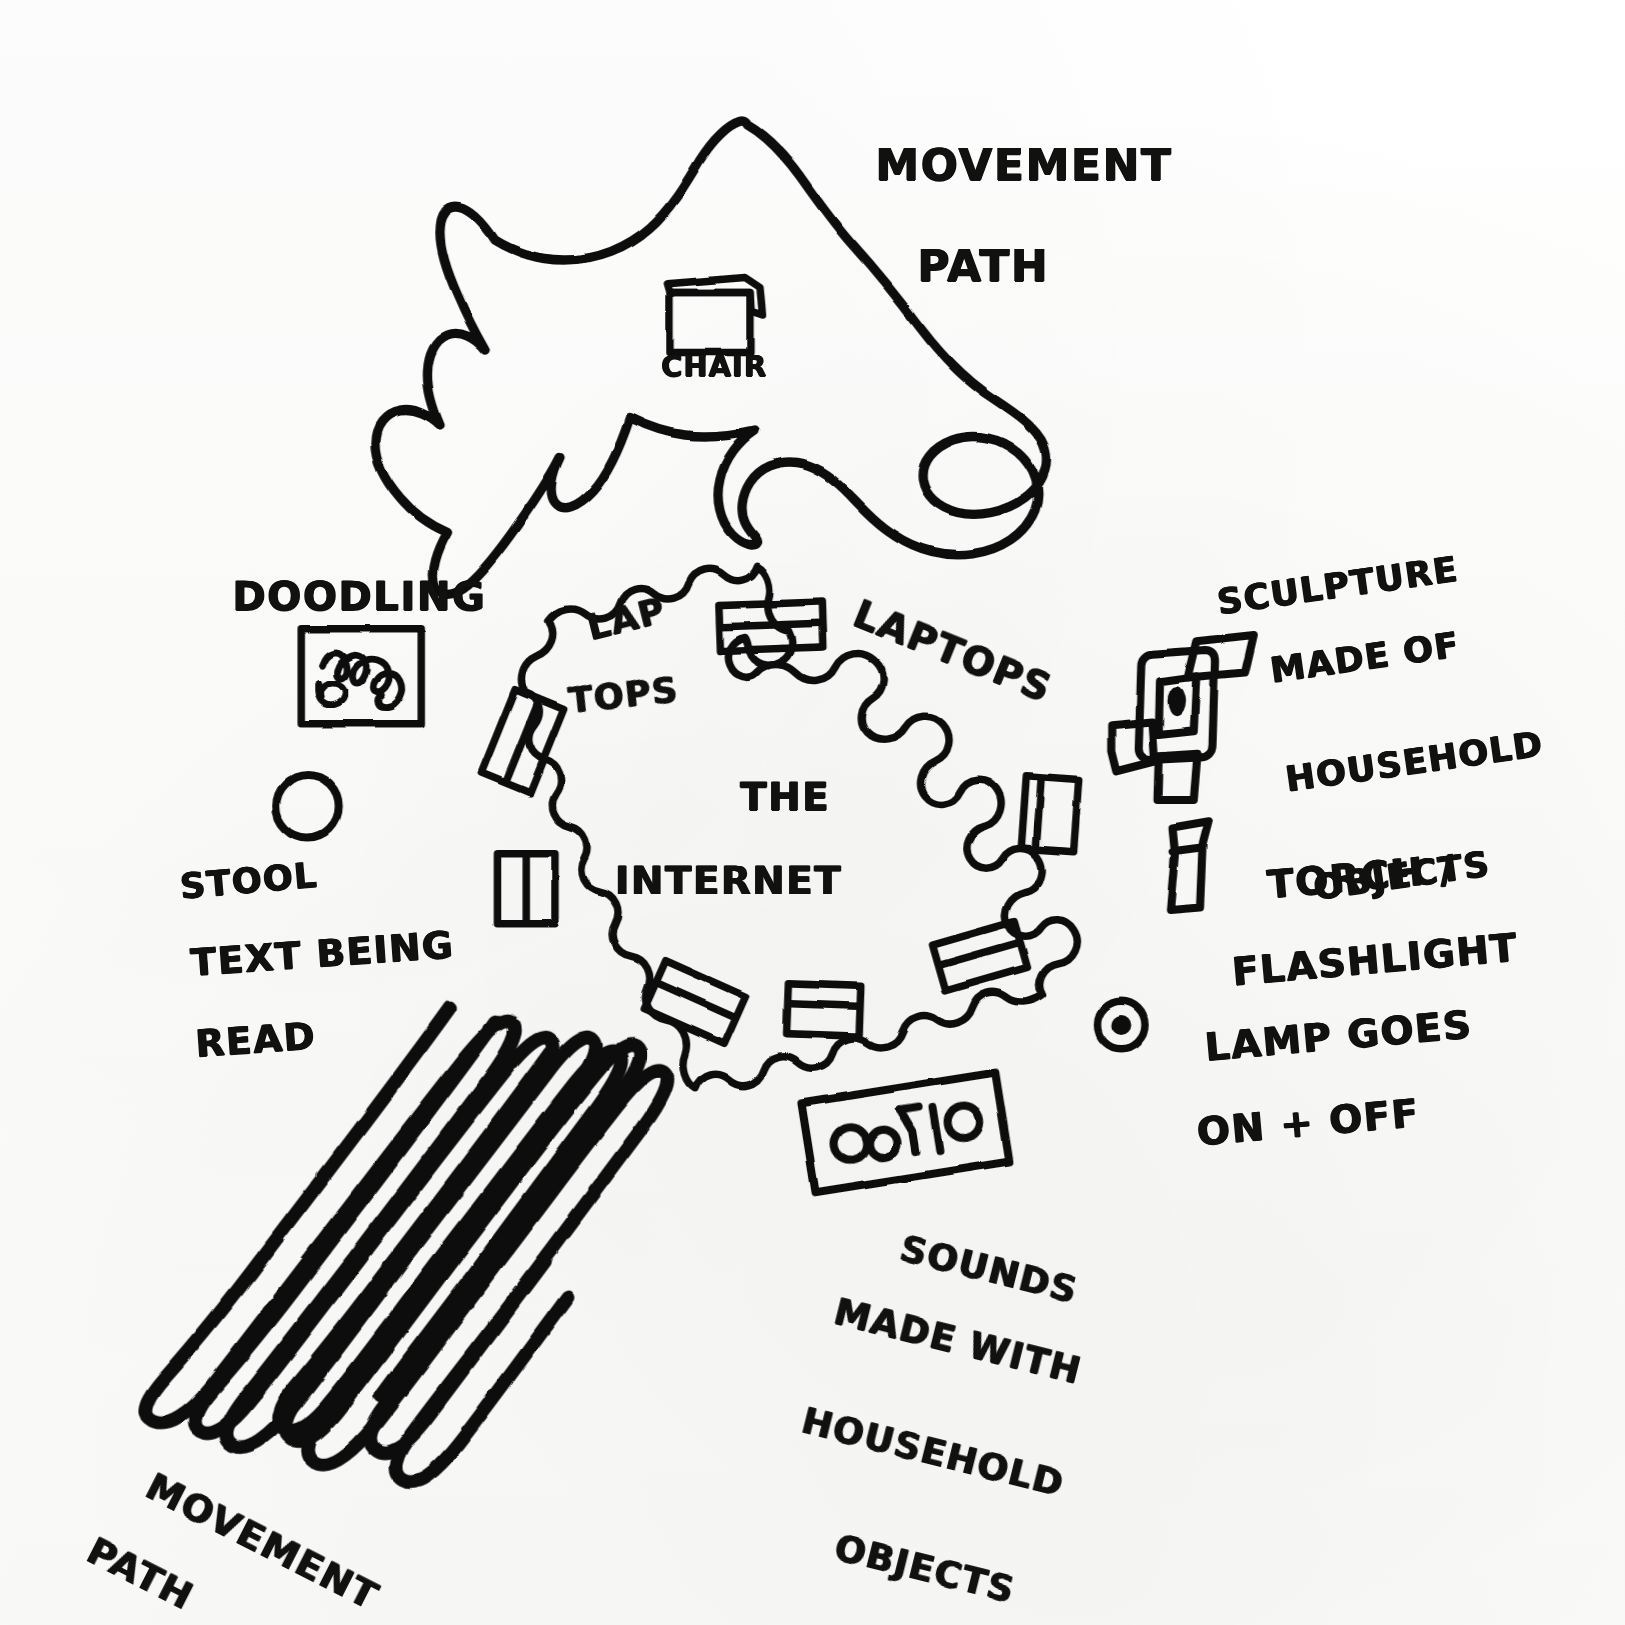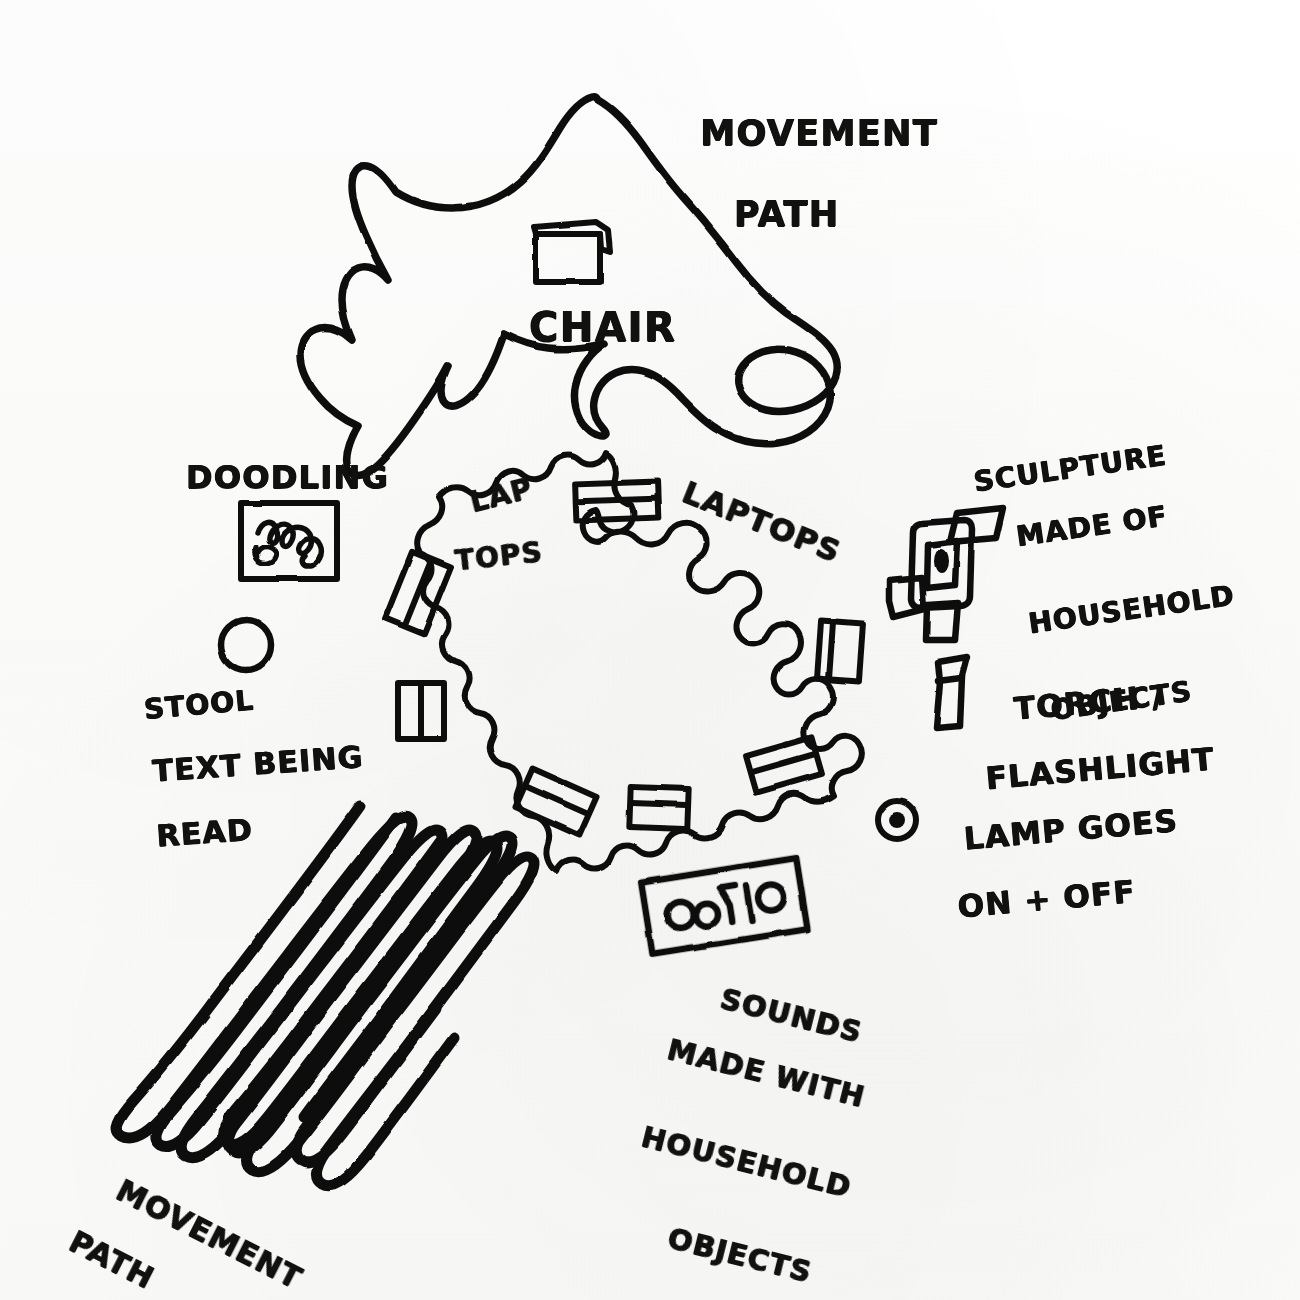--- a/index.html
+++ b/index.html
@@ -40,21 +40,21 @@
     color: #111110;
     letter-spacing: 0.04em;
     line-height: 1.02;
     white-space: pre;
     text-transform: uppercase;
     -webkit-font-smoothing: none;
     text-shadow: 0.6px 0 0 #111110, -0.6px 0 0 #111110, 0 0.5px 0 #111110;
   }
   .l-movement-top   { left: 646px;  top: 80px;  font-size: 35px; }
   .l-movement-top .ln2 { display:block; margin-left: 88px; margin-top: 10px; }
-  .l-chair          { left: 529px;  top: 283px; font-size: 40px; margin-top: 24px; }
+  .l-chair          { left: 529px;  top: 283px; font-size: 23px; }
   .l-doodling       { left: 186px;  top: 461px; font-size: 32px; }
   .l-laptops-left   { left: 418px;  top: 472px; font-size: 28px; transform: rotate(-14deg); transform-origin: left top; }
   .l-laptops-left .ln2 { display:block; margin-left: 14px; margin-top: 2px; transform: rotate(8deg); }
   .l-laptops-right  { left: 690px;  top: 476px; font-size: 31px; transform: rotate(22deg); transform-origin: left top; }
   .l-sculpture      { left: 925px;  top: 446px; font-size: 28px; transform: rotate(-8deg); transform-origin: left top; }
   .l-sculpture .ln2 { display:block; margin-left: 78px; margin-top: 3px; }
   .l-sculpture .ln3 { display:block; margin-left: 78px; margin-top: 3px; }
   .l-sculpture .ln4 { display:block; margin-left: 88px; margin-top: 3px; }
   .l-stool          { left: 143px;  top: 696px; font-size: 28px; transform: rotate(-5deg); transform-origin: left top; }
   .l-textread       { left: 103px;  top: 729px; font-size: 30px; transform: rotate(-4deg); transform-origin: left top; }
@@ -330,20 +330,24 @@
 
   <div class="label l-doodling">DOODLING</div>
 
   <div class="label l-laptops-left">
     <span class="ln1">LAP</span>
     <span class="ln2">TOPS</span>
   </div>
 
   <div class="label l-laptops-right">LAPTOPS</div>
 
+  <div class="label l-the-internet">
+    <span class="ln1">THE</span>
+    <span class="ln2">INTERNET</span>
+  </div>
 
   <div class="label l-sculpture">
     <span class="ln1">SCULPTURE</span>
     <span class="ln2">MADE OF</span>
     <span class="ln3">HOUSEHOLD</span>
     <span class="ln4">OBJECTS</span>
   </div>
 
   <div class="label l-stool">STOOL</div>
 

